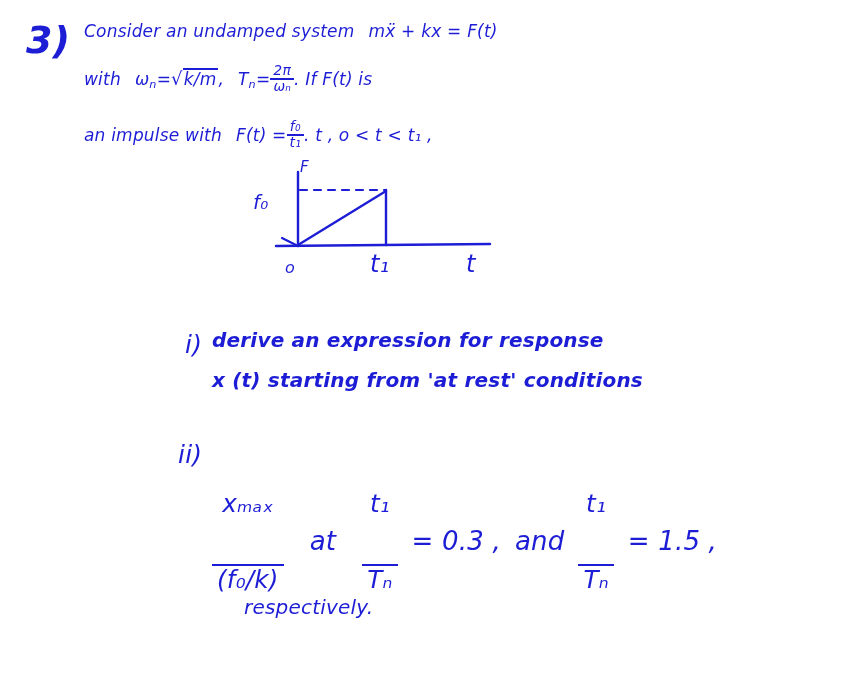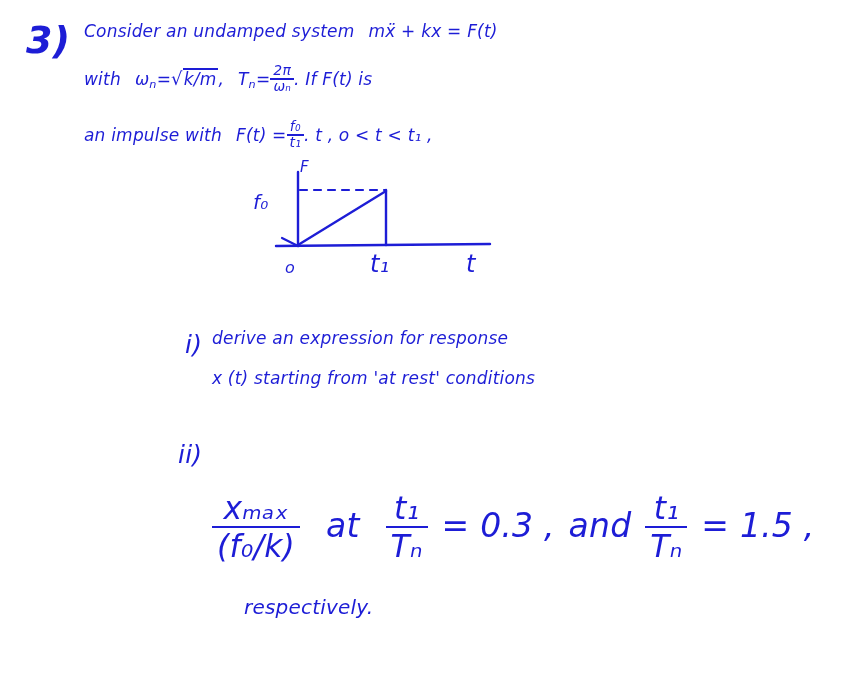--- a/index.html
+++ b/index.html
@@ -73,40 +73,41 @@
   
   #graph { left: 268px; top: 168px; width: 250px; height: 110px; }
   #lbl-F  { left: 300px; top: 158px; font-size: 15px; }
   #lbl-f0 { left: 253px; top: 190px; font-size: 20px; }
   #lbl-0  { left: 285px; top: 258px; font-size: 16px; }
   #lbl-t1 { left: 370px; top: 250px; font-size: 24px; }
   #lbl-t  { left: 466px; top: 250px; font-size: 24px; }
 
   
   .item {
-    font-size: 17px;
+    font-size: 20px;
     white-space: nowrap;
+    font-weight: bold;
   }
   #item-i-label  { left: 185px; top: 330px; font-size: 25px; }
   #item-i-l1     { left: 212px; top: 328px; }
   #item-i-l2     { left: 212px; top: 368px; }
 
   #item-ii-label { left: 178px; top: 440px; font-size: 25px; }
   #item-ii-l1    { left: 212px; top: 438px; }
 
-  #ratio-row     { left: 212px; top: 490px; font-size: 33px; white-space: nowrap; }
+  #ratio-row     { left: 212px; top: 490px; font-size: 26px; white-space: nowrap; }
   .bigfrac {
     display: inline-block;
     text-align: center;
     vertical-align: middle;
     line-height: 1.15;
     font-size: 0.95em;
   }
   .bigfrac .num { display: block; padding: 0 5px; }
-  .bigfrac .den { display: block; border-top: 2.5px solid #1d1dd6; padding: 0 5px; }
+  .bigfrac .den { display: block; border-top: 2.5px solid #1d1dd6; padding: 0 5px; margin-top: 46px; }
   .gap { display: inline-block; width: 26px; }
   .gap-s { display: inline-block; width: 14px; }
 
   #respectively { left: 244px; top: 595px; font-size: 20px; }
 </style>
 </head>
 <body>
 
 <div class="page">
 

